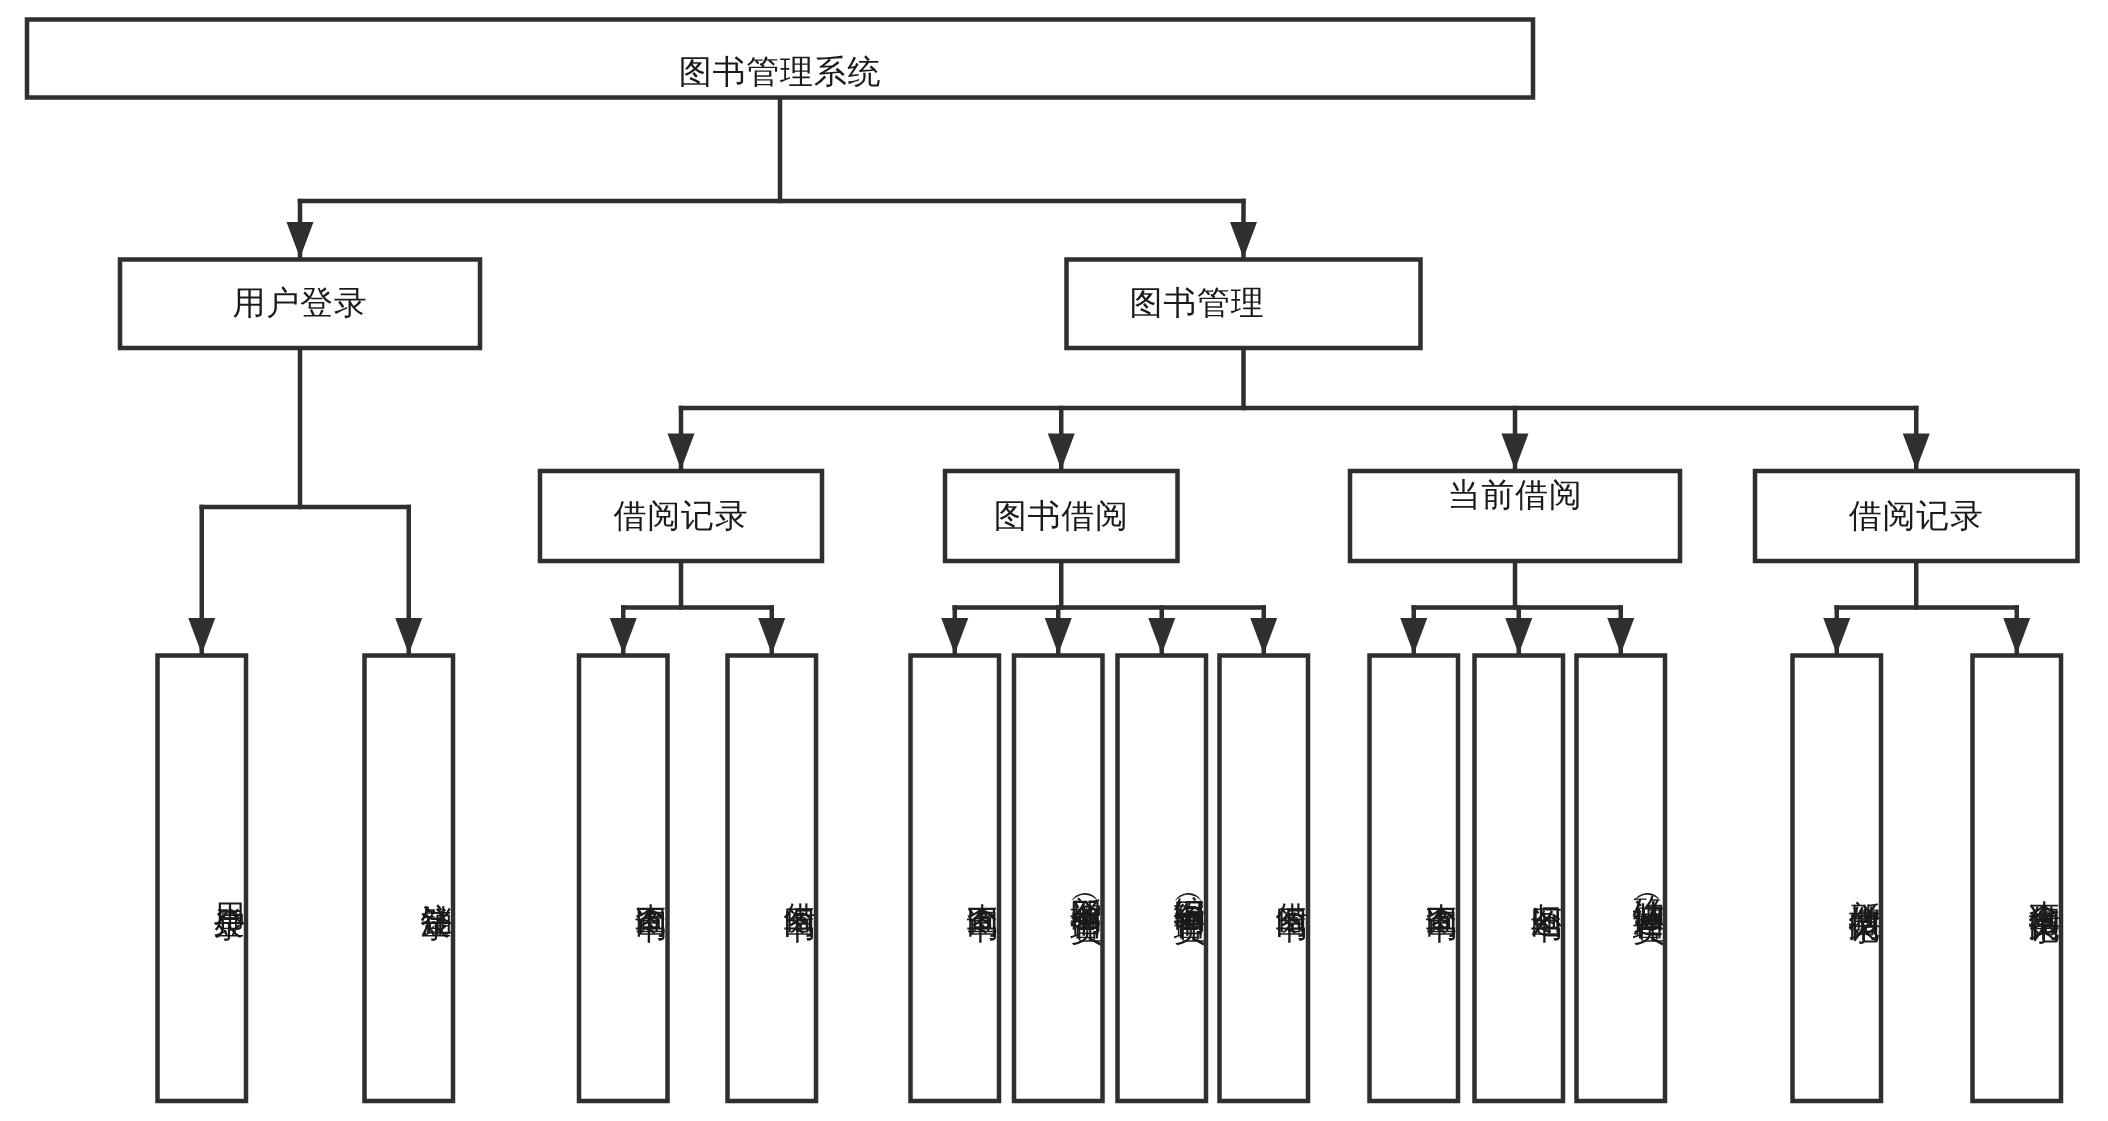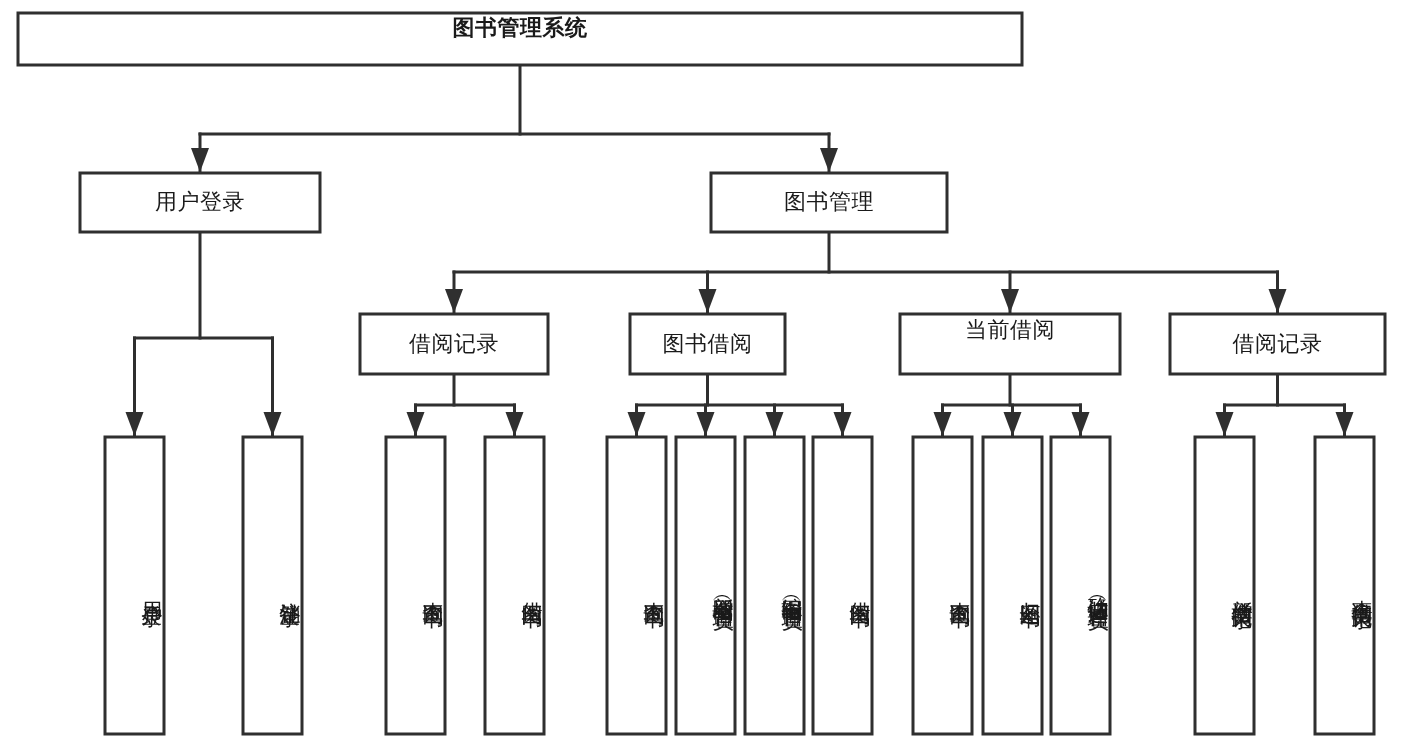--- a/index.html
+++ b/index.html
@@ -151,23 +151,23 @@
         <rect x="813" y="437" width="59" height="297" class="node-box"></rect>
         <rect x="913" y="437" width="59" height="297" class="node-box"></rect>
         <rect x="983" y="437" width="59" height="297" class="node-box"></rect>
         <rect x="1051" y="437" width="59" height="297" class="node-box"></rect>
         <rect x="1195" y="437" width="59" height="297" class="node-box"></rect>
         <rect x="1315" y="437" width="59" height="297" class="node-box"></rect>
       </g>
   </svg>
 
   <div id="label-layer">
-      <div class="node-label" style="left: 18px; top: 9px; width: 1004px; height: 38px; font-weight: bold;">图书管理系统</div>
+      <div class="node-label" style="left: 18px; top: 29px; width: 1004px; height: 38px;">图书管理系统</div>
       <div class="node-label" style="left: 80px; top: 173px; width: 240px; height: 59px;">用户登录</div>
-      <div class="node-label" style="left: 711px; top: 173px; width: 236px; height: 59px;">图书管理</div>
+      <div class="node-label" style="left: 680px; top: 173px; width: 236px; height: 59px;">图书管理</div>
       <div class="node-label" style="left: 360px; top: 314px; width: 188px; height: 60px;">借阅记录</div>
       <div class="node-label" style="left: 630px; top: 314px; width: 155px; height: 60px; border-radius: 29px;">图书借阅</div>
       <div class="node-label" style="left: 900px; top: 300px; width: 220px; height: 60px;">当前借阅</div>
       <div class="node-label" style="left: 1170px; top: 314px; width: 215px; height: 60px;">借阅记录</div>
       <div class="node-label vertical" style="left: 105px; top: 437px; width: 59px; height: 297px;">用户登录</div>
       <div class="node-label vertical" style="left: 243px; top: 437px; width: 59px; height: 297px;">注销登录</div>
       <div class="node-label vertical" style="left: 386px; top: 437px; width: 59px; height: 297px;">查询图书</div>
       <div class="node-label vertical" style="left: 485px; top: 437px; width: 59px; height: 297px;">借阅图书</div>
       <div class="node-label vertical" style="left: 607px; top: 437px; width: 59px; height: 297px;">查询图书</div>
       <div class="node-label vertical" style="left: 676px; top: 437px; width: 59px; height: 297px;">新增图书（管理员）</div>

